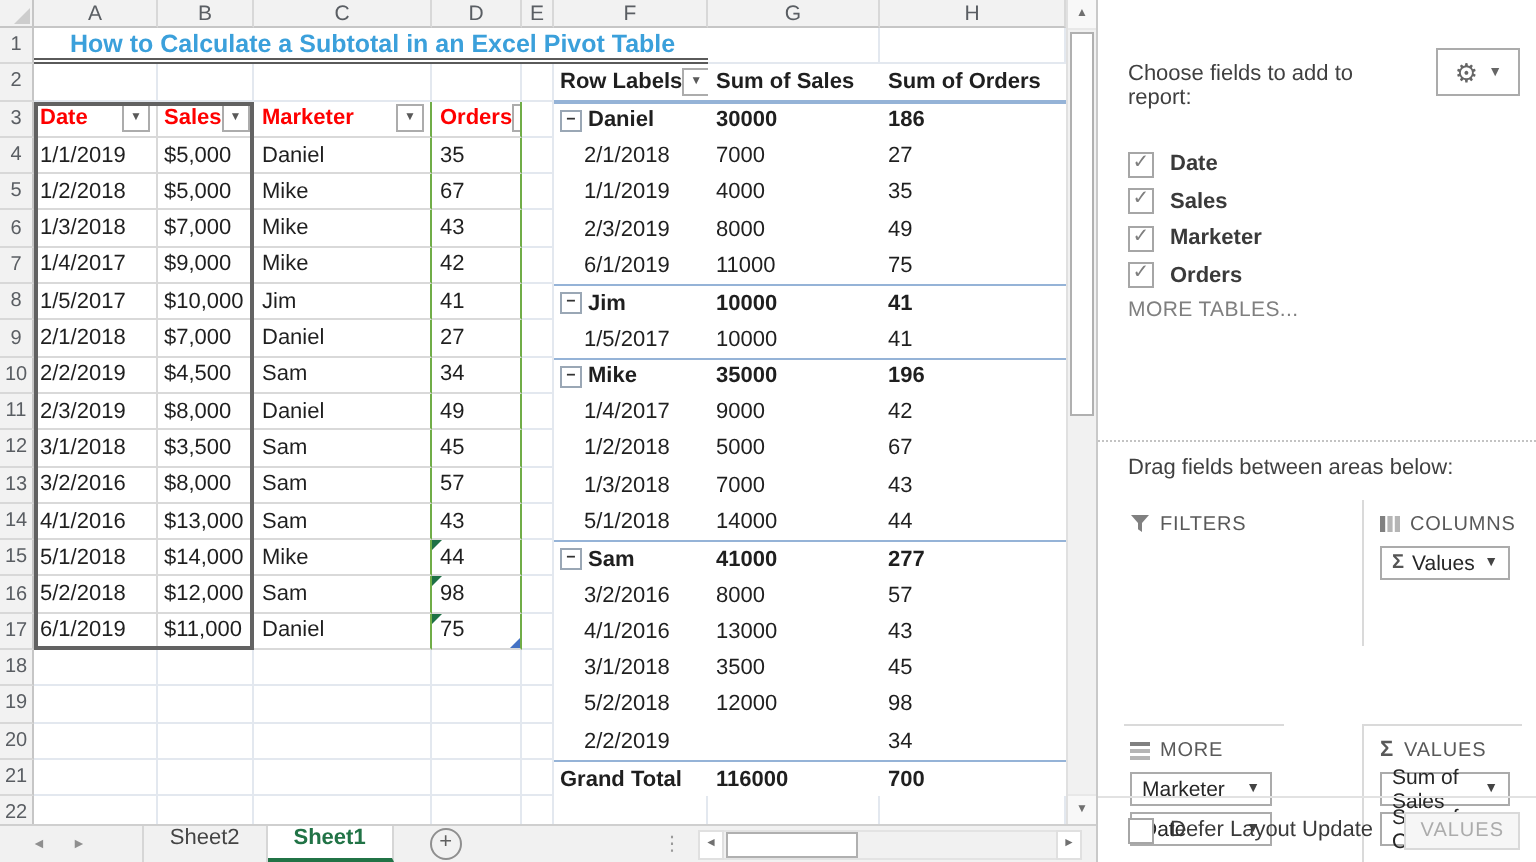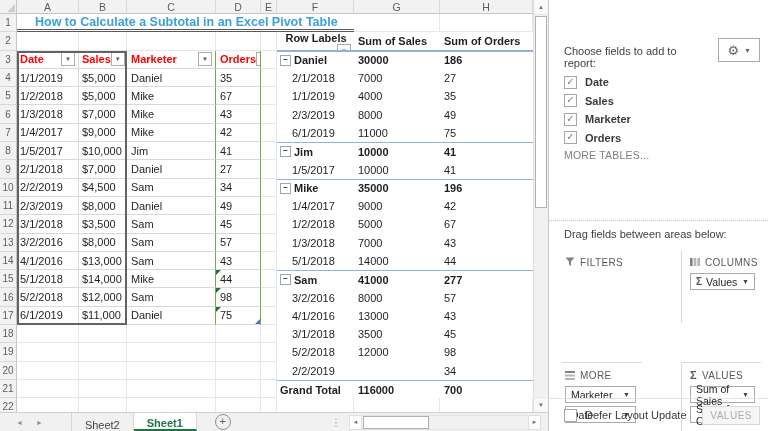--- a/index.html
+++ b/index.html
@@ -59,21 +59,21 @@
   .vs-btn.down{bottom:0;border-top:1px solid #E8E8E8;}
   .vs-thumb{position:absolute;left:1px;top:16px;width:12px;height:192px;background:#fff;
        border:1px solid #B0B0B0;box-sizing:border-box;}
 
   
   .bottomstrip{position:absolute;left:0;top:412px;width:548px;height:19px;background:#F1F1F1;
        border-top:1px solid #CFCFCF;display:flex;align-items:center;box-sizing:border-box;}
   .nav-arrow{color:#8F8F8F;font-size:7px;flex:none;}
   .nav-arrow.first{margin-left:16px;}
   .nav-arrow.second{margin-left:13px;}
-  .tab{height:100%;display:flex;align-items:flex-end;padding:0 13px;font-size:11px;color:#444;
+  .tab{height:100%;display:flex;align-items:flex-start;padding:0 13px;font-size:11px;color:#444;
        border-right:1px solid #D6D6D6;box-sizing:border-box;flex:none;}
   .tab.inactive{margin-left:28px;border-left:1px solid #D6D6D6;}
   .tab.active{background:#fff;color:#217346;font-weight:bold;border-bottom:2px solid #217346;}
   .addsheet{width:14px;height:14px;border:1px solid #8F8F8F;border-radius:50%;color:#5f5f5f;
        font-size:11px;line-height:12px;text-align:center;margin-left:18px;flex:none;}
   .gripper{margin-left:auto;color:#9a9a9a;font-size:10px;flex:none;}
   .hscroll{display:flex;align-items:center;margin:0 7px 0 8px;width:192px;height:15px;flex:none;}
   .hs-btn{width:13px;height:15px;background:#fff;border:1px solid #E0E0E0;color:#707070;
        font-size:6px;display:flex;align-items:center;justify-content:center;box-sizing:border-box;flex:none;}
   .hs-track{flex:1;height:15px;background:#F1F1F1;position:relative;
@@ -81,21 +81,21 @@
   .hs-thumb{position:absolute;left:1px;top:0;width:66px;height:13px;background:#fff;
        border:1px solid #B0B0B0;box-sizing:border-box;}
 
   
   .panel{position:absolute;left:548px;top:0;width:220px;height:431px;background:#fff;
        border-left:1px solid #C9C9C9;box-sizing:border-box;font-size:11px;color:#3a3a3a;}
   .panel-head{position:absolute;top:10px;left:15px;right:10px;height:24px;display:flex;align-items:center;}
   .pane-title{font-size:17px;font-weight:400;color:#3E7E72;flex:1;letter-spacing:0.2px;}
   .ph-caret{color:#555;font-size:8px;margin-right:15px;}
   .ph-x{color:#555;font-size:13px;}
-  .choose-row{position:absolute;top:38px;left:15px;right:8px;display:flex;align-items:flex-start;gap:19px;}
+  .choose-row{position:absolute;top:24px;left:15px;right:8px;display:flex;align-items:flex-start;gap:19px;}
   .choose-label{padding-top:7px;color:#404040;}
   .gear-btn{margin-left:auto;width:44px;height:24px;border:1px solid #ABABAB;background:#fff;
        display:flex;align-items:center;justify-content:center;gap:5px;}
   .gear{font-size:13px;color:#666;line-height:1;}
   .gear-caret{font-size:7px;color:#666;}
   .fields{position:absolute;top:73px;left:15px;right:10px;list-style:none;margin:0;padding:0;}
   .fields li{display:flex;align-items:center;height:18.5px;}
   .cb{width:11px;height:11px;border:1px solid #A6A6A6;background:#fff;display:flex;
       align-items:center;justify-content:center;flex:none;box-sizing:content-box;}
   .tick{font-size:10px;color:#7F7F7F;line-height:1;margin-top:-1px;}
@@ -163,21 +163,21 @@
         <div class="c empty" style="grid-area: 2 / 8;"></div>
         <div class="c empty" style="grid-area: 2 / 9;"></div>
         <div class="c rowhdr" style="grid-area: 3 / 1;">
           <span class="t">2</span>
         </div>
         <div class="c empty" style="grid-area: 3 / 2;"></div>
         <div class="c empty" style="grid-area: 3 / 3;"></div>
         <div class="c empty" style="grid-area: 3 / 4;"></div>
         <div class="c empty" style="grid-area: 3 / 5;"></div>
         <div class="c empty" style="grid-area: 3 / 6;"></div>
-        <div class="c pv pv-hdr pv-f" style="grid-area: 3 / 7; flex-direction: column;">
+        <div class="c pv pv-hdr pv-f" style="grid-area: 3 / 7;">
           <span class="t">Row Labels</span>
           <span class="dd">▼</span>
         </div>
         <div class="c pv pv-hdr pv-num" style="grid-area: 3 / 8;">
           <span class="t">Sum of Sales</span>
         </div>
         <div class="c pv pv-hdr pv-num" style="grid-area: 3 / 9;">
           <span class="t">Sum of Orders</span>
         </div>
         <div class="c rowhdr" style="grid-area: 4 / 1;">

